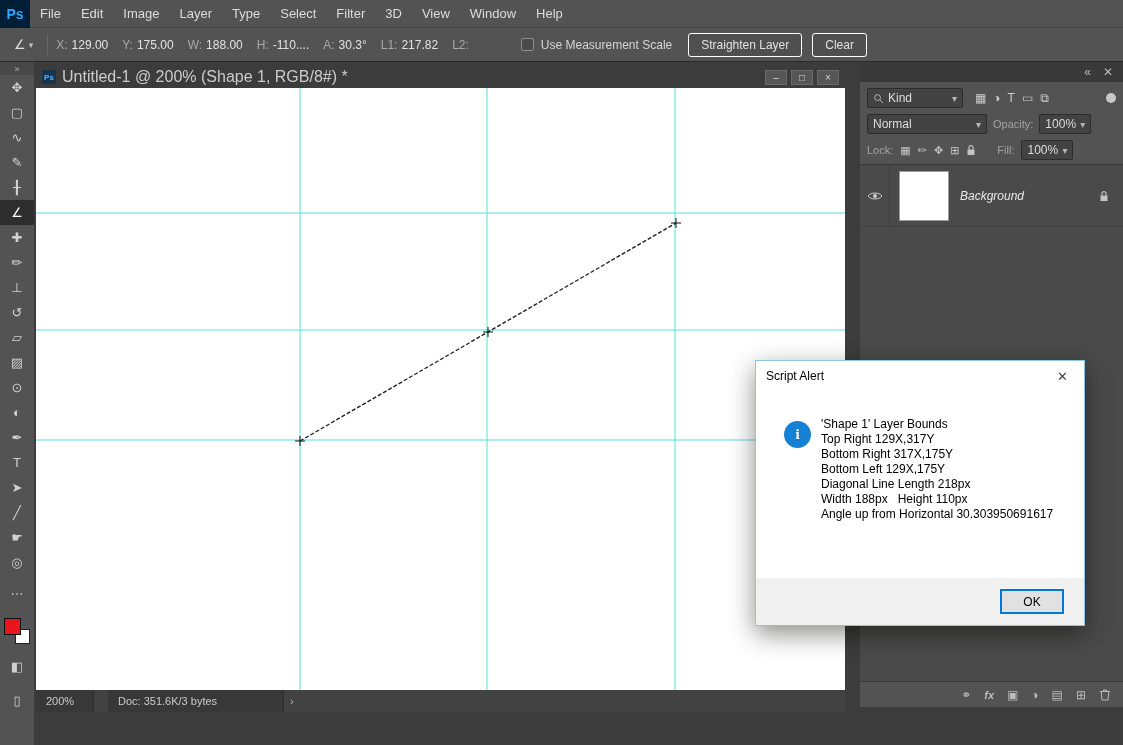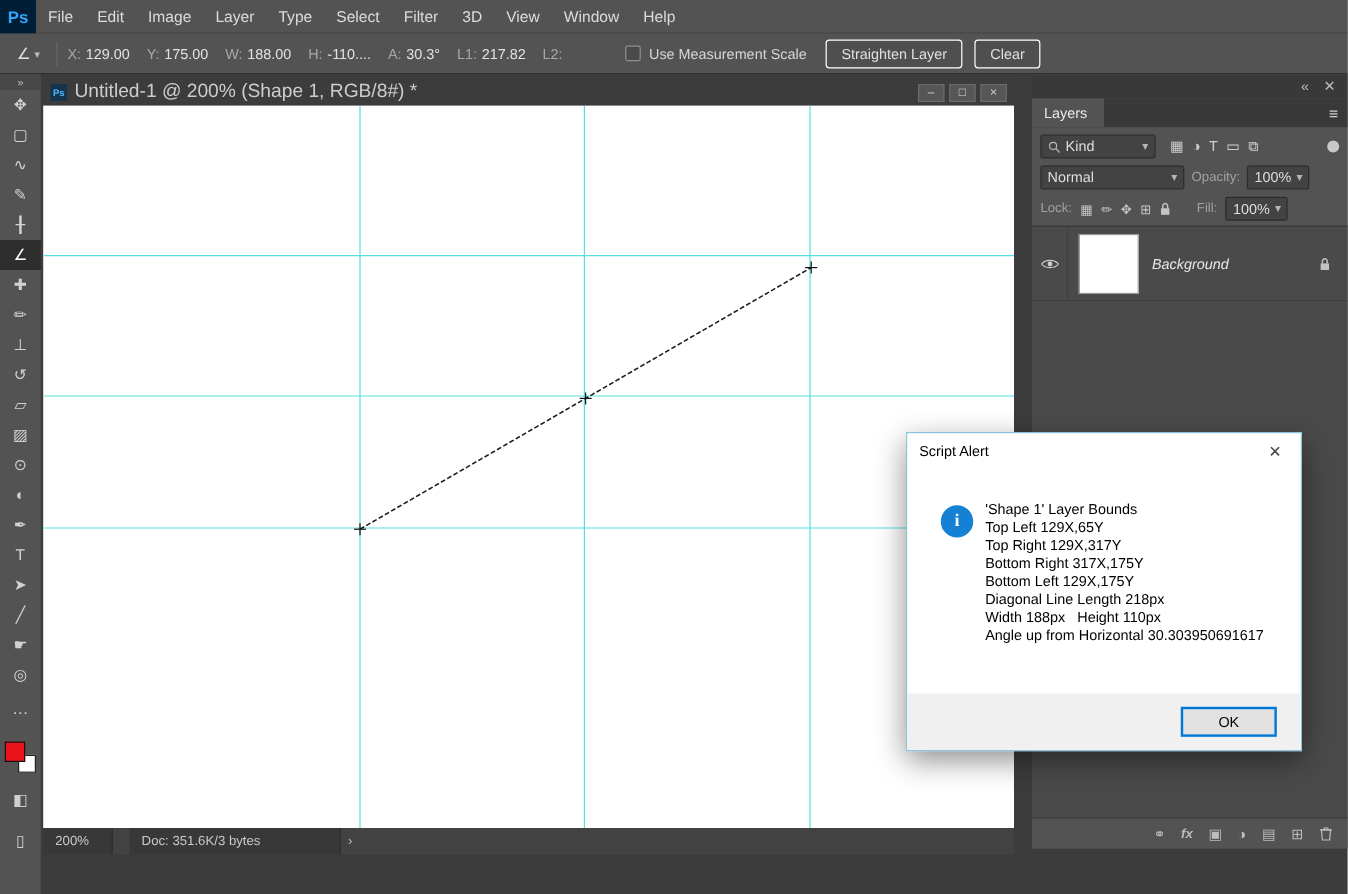--- a/index.html
+++ b/index.html
@@ -101,21 +101,21 @@
   .dialog-title { font-size:12px; color:#000000; }
   .dialog-close { margin-left:auto; color:#444; font-size:13px; padding:2px 6px; }
   .dialog-content { position:relative; height:188px; }
   .info-icon { position:absolute; left:28px; top:30px; width:27px; height:27px; border-radius:50%;
     background:#1581d4; color:#ffffff; font-size:15px; font-weight:bold; display:flex;
     align-items:center; justify-content:center; font-family:"Liberation Serif",serif; }
   .dialog-lines { position:absolute; left:65px; top:26px; }
   .dialog-line { font-size:12px; line-height:15px; color:#000000; white-space:pre; }
   .dialog-footer { position:absolute; left:0; bottom:0; width:100%; height:47px; background:#f0f0f0;
     display:flex; align-items:center; justify-content:flex-end; padding-right:20px; }
-  .ok-btn { width:80px; height:25px; background:#e1e1e1; border:2px solid #0078d7; font-size:12px;
+  .ok-btn { width:64px; height:25px; background:#e1e1e1; border:2px solid #0078d7; font-size:12px;
     color:#000; font-family:"Liberation Sans",sans-serif; }
   svg.icon { display:block; }
 </style>
 </head>
 <body>
 
 <div class="menubar">
   <div class="ps-logo">Ps</div>
   <span class="menu-item">File</span>
   <span class="menu-item">Edit</span>
@@ -233,24 +233,20 @@
     <span class="status-doc">Doc: 351.6K/3 bytes</span>
     <span class="status-chevron">›</span>
   </div>
 </div>
 
 <div class="rightpanel">
   <div class="panel-topstrip">
     <span>«</span>
     <span>✕</span>
   </div>
-  <div class="panel-tabbar">
-    <span class="panel-tab">Layers</span>
-    <span class="panel-menu">≡</span>
-  </div>
 
   <div class="panel-body">
     <div class="filter-row">
       <div class="dd" style="width:96px">
         <svg class="icon" width="11" height="11" viewBox="0 0 12 12">
           <circle cx="5" cy="5" r="3.2" fill="none" stroke="#bbbbbb"></circle>
           <line x1="7.6" y1="7.6" x2="11" y2="11" stroke="#bbbbbb"></line>
         </svg>
         <span>Kind</span>
         <span class="caret">▾</span>
@@ -335,21 +331,20 @@
 
 <div class="dialog">
   <div class="dialog-titlebar">
     <span class="dialog-title">Script Alert</span>
     <span class="dialog-close">✕</span>
   </div>
   <div class="dialog-content">
     <div class="info-icon">i</div>
     <div class="dialog-lines">
       <div class="dialog-line">'Shape 1' Layer Bounds</div>
-      <div class="dialog-line">Top Left 129X,65Y</div>
       <div class="dialog-line">Top Right 129X,317Y</div>
       <div class="dialog-line">Bottom Right 317X,175Y</div>
       <div class="dialog-line">Bottom Left 129X,175Y</div>
       <div class="dialog-line">Diagonal Line Length 218px</div>
       <div class="dialog-line">Width 188px   Height 110px</div>
       <div class="dialog-line">Angle up from Horizontal 30.303950691617</div>
     </div>
   </div>
   <div class="dialog-footer">
     <button class="ok-btn">OK</button>

